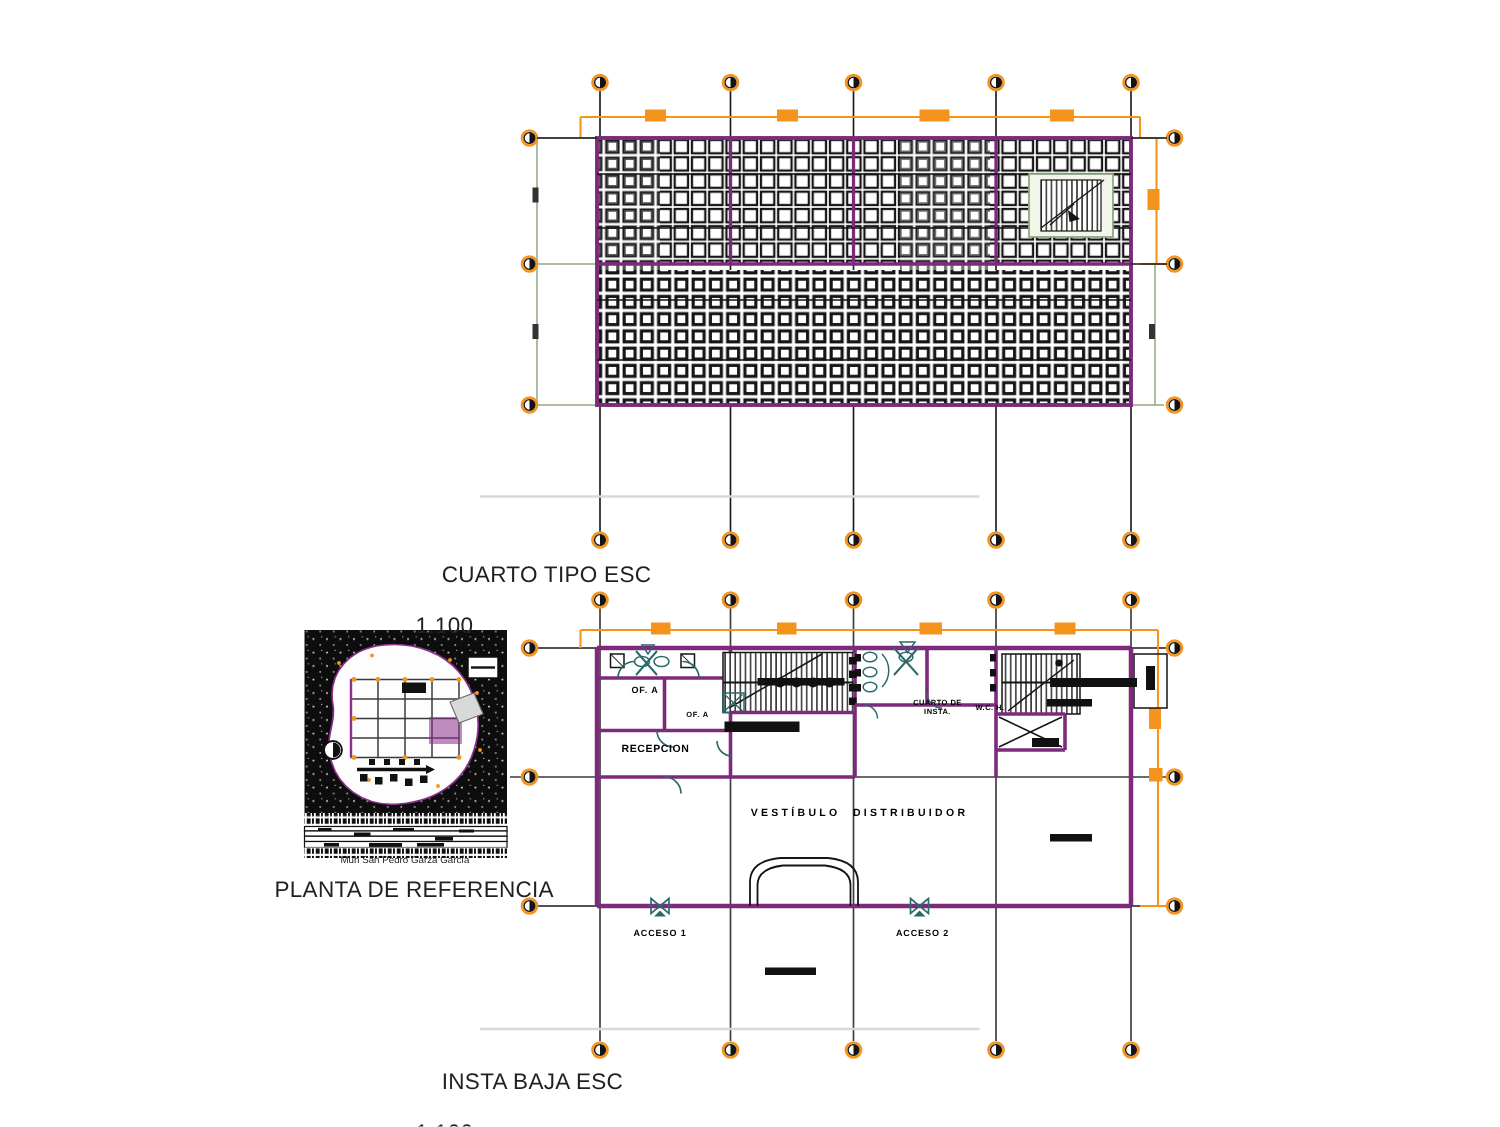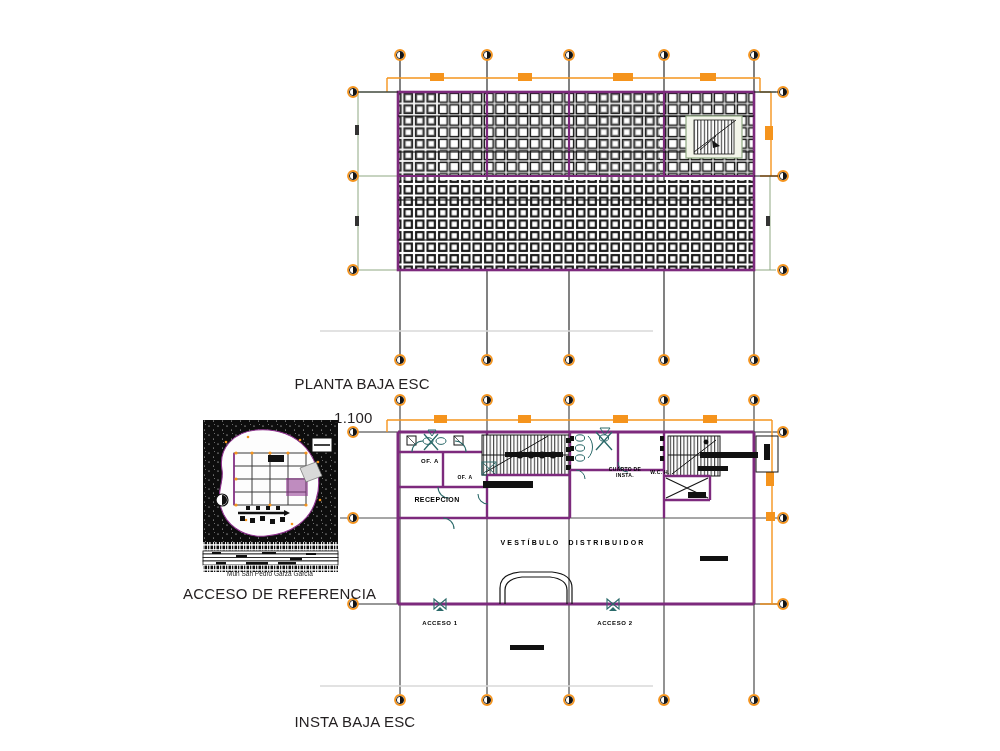--- a/index.html
+++ b/index.html
@@ -30,21 +30,21 @@
   }
   .plan-title {
     position: absolute;
     font-family: "Liberation Sans", sans-serif;
     font-size: 15px;
     color: #231f20;
     letter-spacing: 0.2px;
     white-space: pre;
     line-height: 17px;
   }
-  .plan-title .l2 { display: block; text-align: center; }
+  .plan-title .l2 { display: block; }
   #title-tipo { left: 277px; top: 358px; }
   #title-ref  { left: 183px; top: 585px; font-size: 15px; }
   #title-baja { left: 277px; top: 696px; }
 
   .room-label {
     position: absolute;
     font-family: "Liberation Sans", sans-serif;
     font-weight: bold;
     color: #000000;
     white-space: pre;
@@ -476,25 +476,25 @@
         <use href="#bubble" x="353" y="518"></use>
         <use href="#bubble" x="353" y="604"></use>
         <use href="#bubble" x="783" y="432"></use>
         <use href="#bubble" x="783" y="518"></use>
         <use href="#bubble" x="783" y="604"></use>
       </g>
     </g>
   </svg>
 
   <div class="plan-title" id="title-tipo">
-    <span>PLANTA BAJA ESC</span>
+    <span>CUARTO TIPO ESC</span>
     <span class="l2">1.100</span>
   </div>
 
-  <div class="plan-title" id="title-ref">ACCESO DE REFERENCIA</div>
+  <div class="plan-title" id="title-ref">PLANTA DE REFERENCIA</div>
 
   <div class="plan-title" id="title-baja">
     <span>INSTA BAJA ESC</span>
     <span class="l2">1.100</span>
   </div>
 
   <div id="lbl-mun">Mun San Pedro Garza García</div>
 
   <div class="room-label" id="lbl-ofa1">OF. A</div>
   <div class="room-label" id="lbl-ofa2">OF. A</div>

